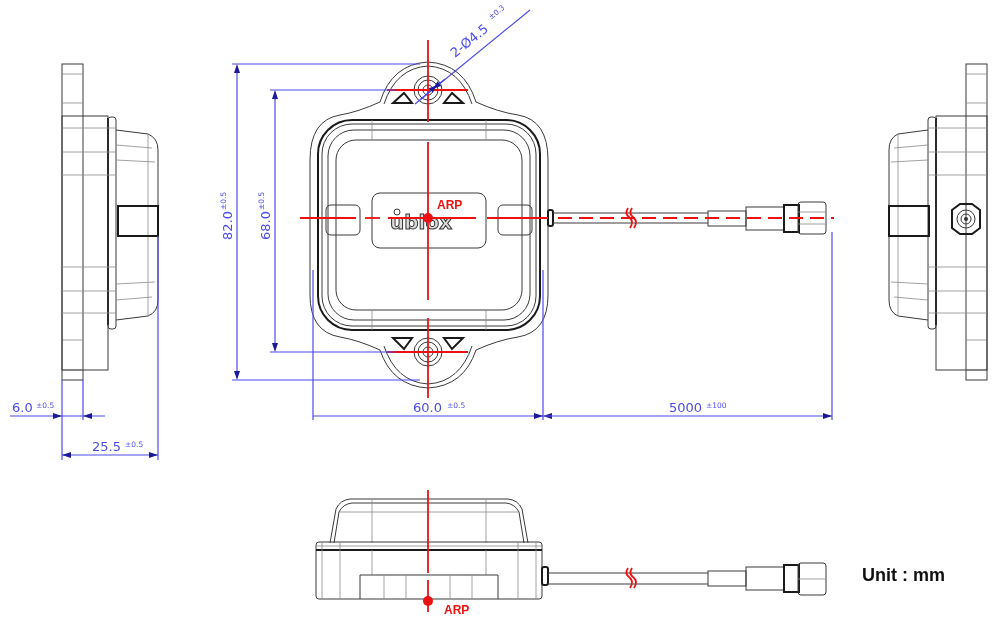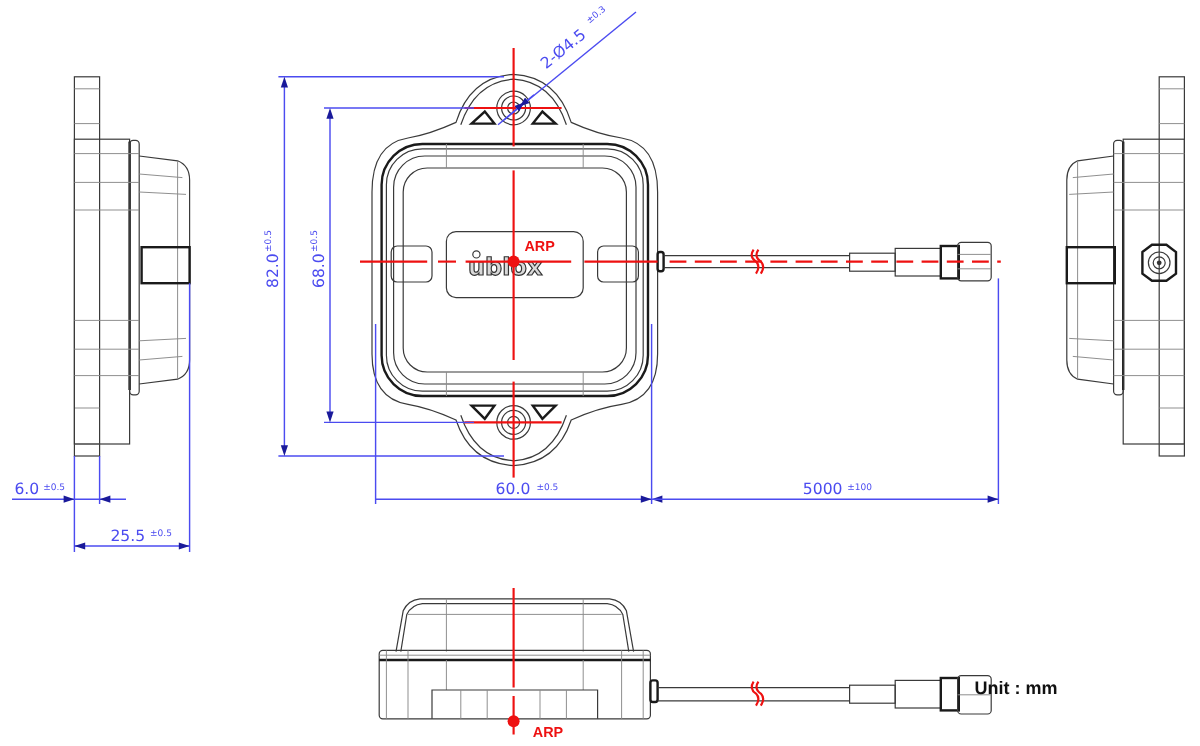--- a/index.html
+++ b/index.html
@@ -8,21 +8,21 @@
   .ol { fill: none; stroke: #3a3a3a; stroke-width: 1; }
   .ol2 { fill: none; stroke: #1a1a1a; stroke-width: 2; }
   .thin { fill: none; stroke: #8a8a8a; stroke-width: 0.8; }
   .dim { stroke: #4b4bf0; stroke-width: 1.2; fill: none; }
   .dimtxt { fill: #4b4bf0; font-family: "DejaVu Sans", sans-serif; font-size: 13px; }
   .tol { fill: #4b4bf0; font-family: "DejaVu Sans", sans-serif; font-size: 7.5px; }
   .cl { stroke: #ee1111; stroke-width: 1.8; fill: none; }
   .cldash { stroke: #ee1111; stroke-width: 1.8; fill: none; stroke-dasharray: 14 7; }
   .arp { fill: #ee1111; font-family: "Liberation Sans", sans-serif; font-weight: bold; font-size: 12px; }
   .arrow { fill: #1a1a9a; }
-  .unit { position: absolute; left: 812px; top: 565px; font-family: "Liberation Sans", sans-serif; font-weight: bold; font-size: 15px; color: #111; }
+  .unit { position: absolute; left: 862px; top: 565px; font-family: "Liberation Sans", sans-serif; font-weight: bold; font-size: 18px; color: #111; }
   .logo { fill: #d9d9d9; stroke: #333; stroke-width: 1; font-family: "DejaVu Sans", sans-serif; font-weight: bold; font-size: 20px; }
 </style>
 </head>
 <body>
 
 <svg id="drawing" viewBox="0 0 1000 622" xmlns="http://www.w3.org/2000/svg">
   <defs>
     <marker id="ah" markerWidth="8" markerHeight="6" refX="7" refY="3" orient="auto" markerUnits="userSpaceOnUse">
       <path d="M0,0 L8,3 L0,6 Z" fill="#1a1a9a"></path>
     </marker>

